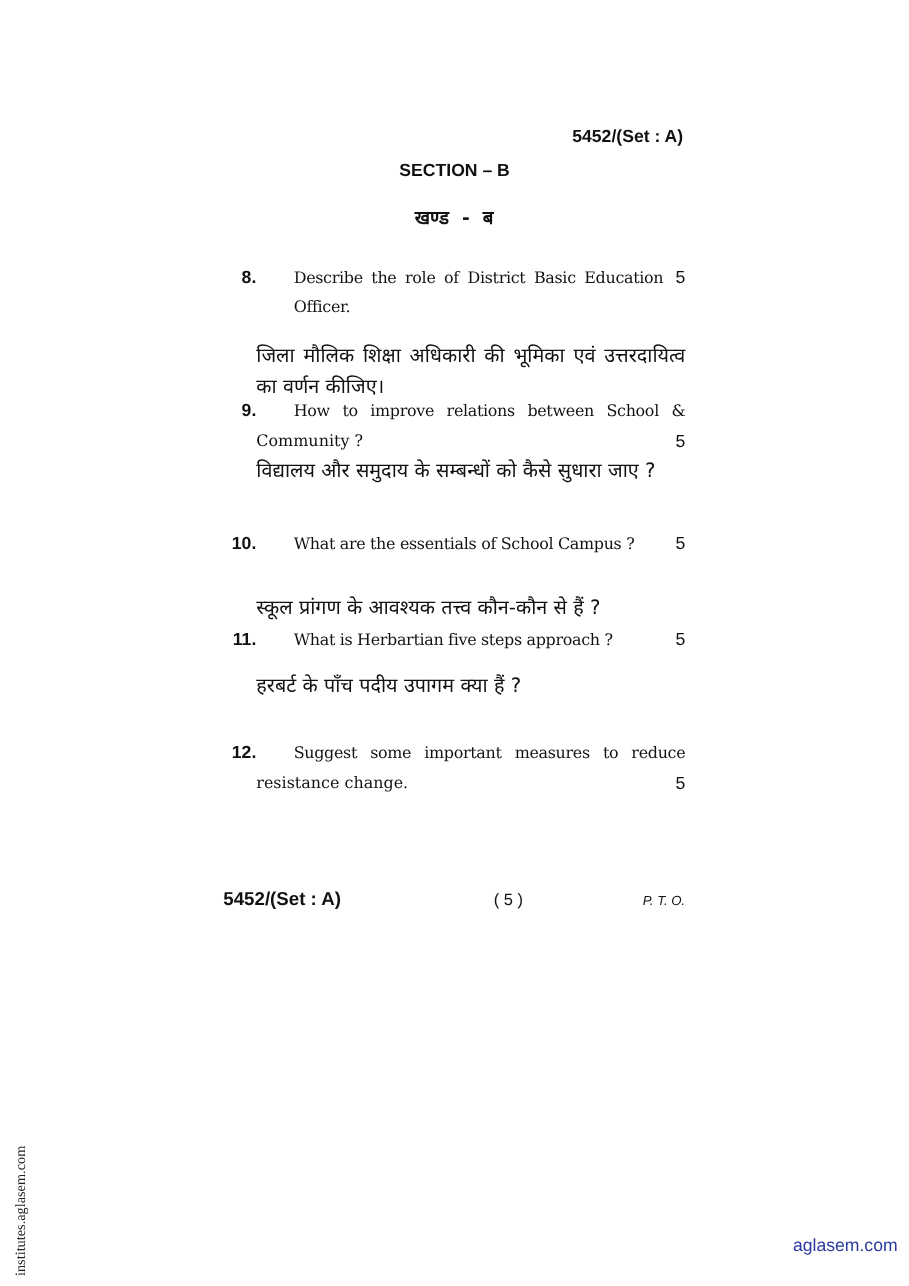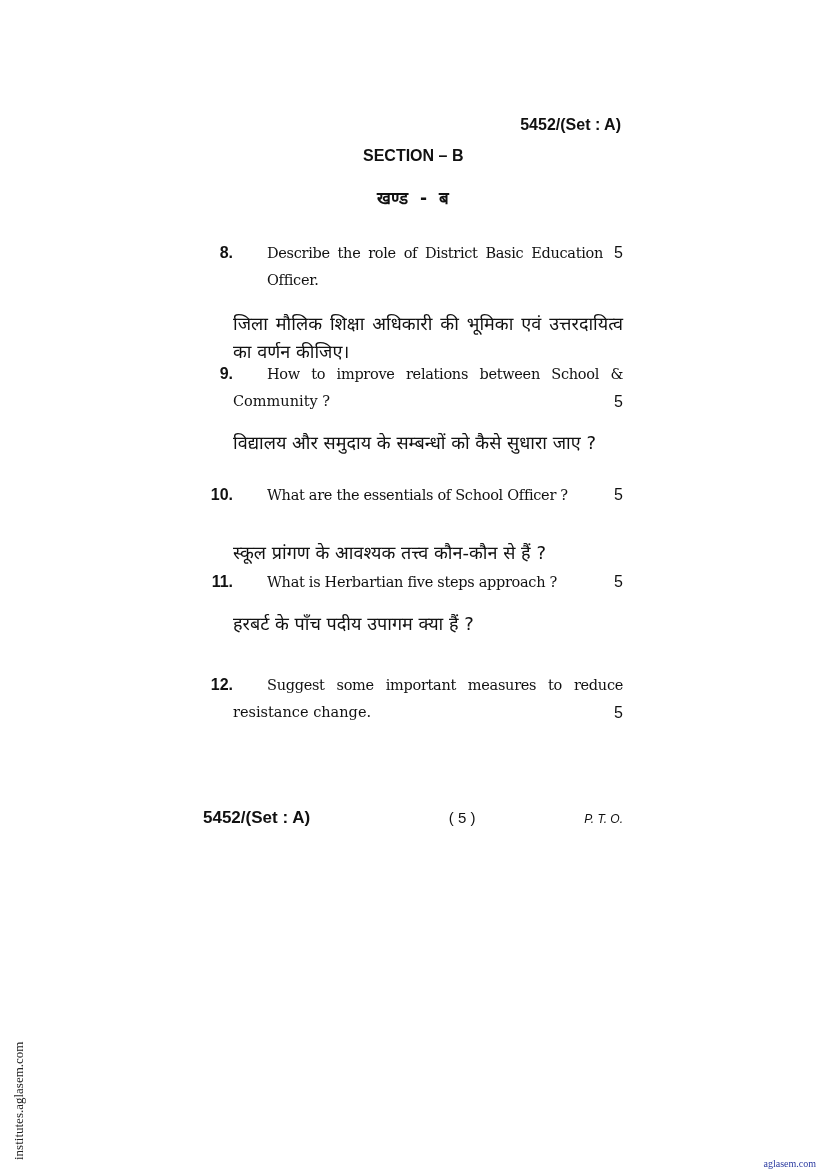--- a/index.html
+++ b/index.html
@@ -126,23 +126,23 @@
       transform: rotate(-90deg);
       transform-origin: left top;
       font-family: "Liberation Serif", serif;
       font-size: 13px;
       color: #222;
       white-space: nowrap;
     }
     .corner-watermark {
       position: absolute;
       right: 10px;
-      bottom: 0;
-      font-family: Liberation Serif, serif;
-      font-size: 10px;
+      bottom: 27px;
+      font-family: Liberation Sans, sans-serif;
+      font-size: 16px;
       color: #2a3aa0;
     }
   </style>
 </head>
 <body>
 
 <div class="header-code">5452/(Set : A)</div>
 <div class="section-title">SECTION – B</div>
 <div class="section-title-hi">खण्ड - ब</div>
 
@@ -157,27 +157,27 @@
 
 <div class="question" style="top:361px;">
   <div class="q-line">
     <span class="q-num">9.</span>
     <span class="q-text-en">How to improve relations between School &amp;</span>
   </div>
   <div class="cont-line">
     <span>Community ?</span>
     <span class="q-marks">5</span>
   </div>
-  <div class="q-hi" style="margin-top:14px;">विद्यालय और समुदाय के सम्बन्धों को कैसे सुधारा जाए ?</div>
+  <div class="q-hi" style="">विद्यालय और समुदाय के सम्बन्धों को कैसे सुधारा जाए ?</div>
 </div>
 
 <div class="question" style="top:482px;">
   <div class="q-line">
     <span class="q-num">10.</span>
-    <span class="q-text-en single">What are the essentials of School Officer ?</span>
+    <span class="q-text-en single">What are the essentials of School Campus ?</span>
     <span class="q-marks">5</span>
   </div>
   <div class="q-hi" style="margin-top:30px;">स्कूल प्रांगण के आवश्यक तत्त्व कौन-कौन से हैं ?</div>
 </div>
 
 <div class="question" style="top:569px;">
   <div class="q-line">
     <span class="q-num">11.</span>
     <span class="q-text-en single">What is Herbartian five steps approach ?</span>
     <span class="q-marks">5</span>

